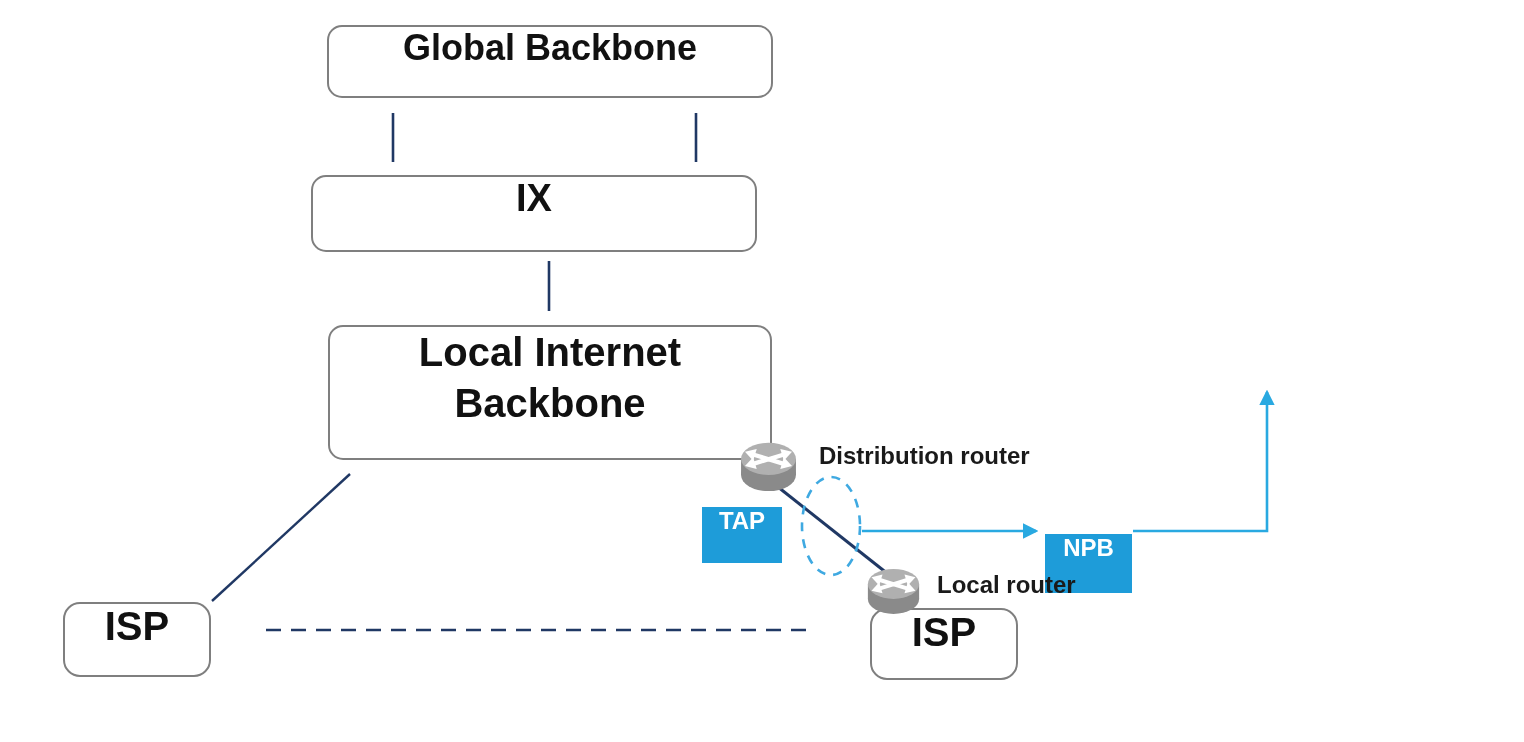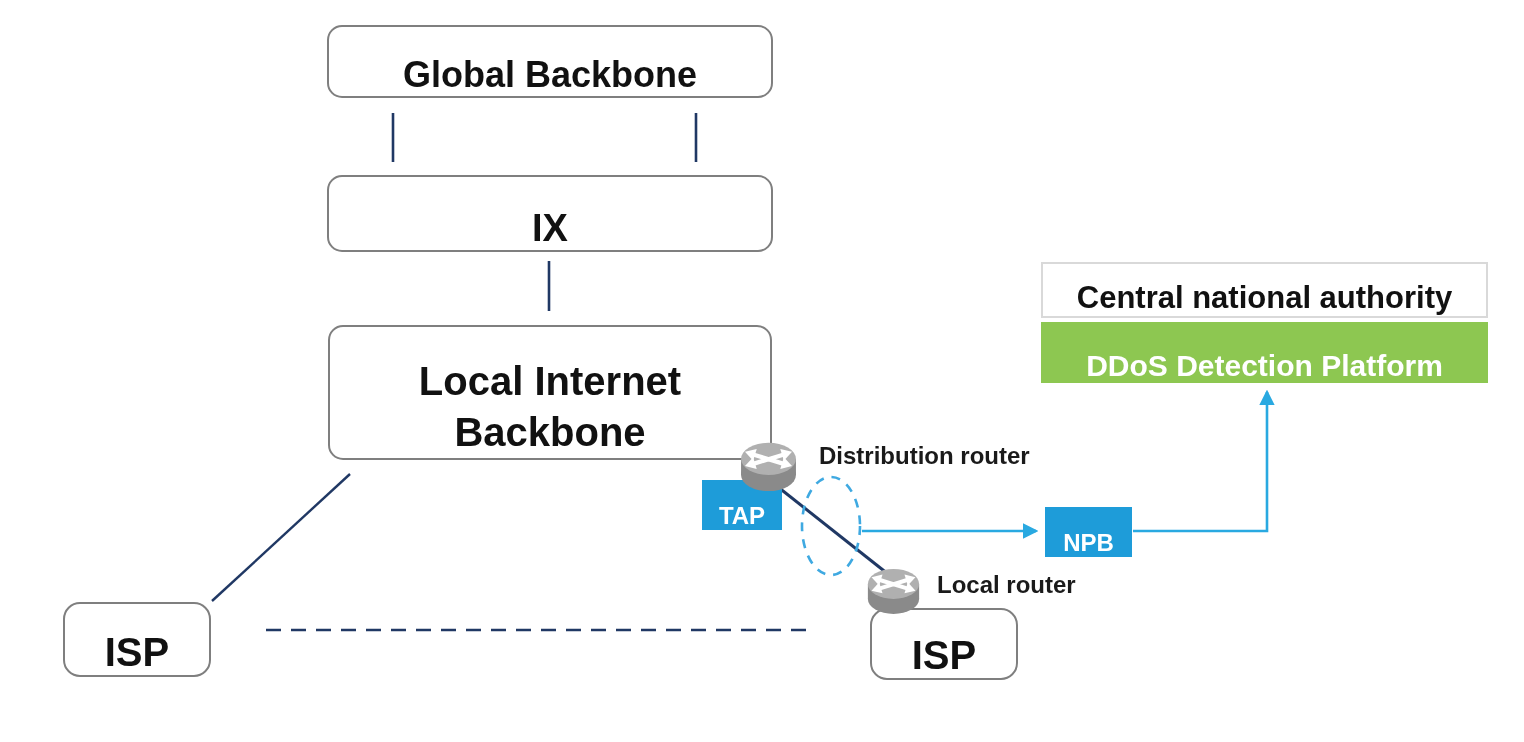--- a/index.html
+++ b/index.html
@@ -20,33 +20,33 @@
     left: 0;
     top: 0;
     width: 1524px;
     height: 742px;
     pointer-events: none;
   }
   .node {
     position: absolute;
     box-sizing: border-box;
     display: flex;
-    align-items: flex-end;
+    align-items: flex-start;
     justify-content: center;
     text-align: center;
     color: #111111;
   }
   .outline-box {
     background: #ffffff;
     border: 2px solid #7f7f7f;
     border-radius: 15px;
     font-weight: bold;
   }
   .box-global   { left: 327px; top: 25px;  width: 446px; height: 73px;  font-size: 36px; }
-  .box-ix       { left: 327px; top: 175px; width: 446px; height: 77px;  font-size: 38px; }
+  .box-ix       { left: 311px; top: 175px; width: 446px; height: 77px;  font-size: 38px; }
   .box-local    { left: 328px; top: 325px; width: 444px; height: 135px; font-size: 40px; line-height: 1.28; }
   .box-local .wrap { display: inline-block; max-width: 300px; }
   .box-isp-left  { left: 63px;  top: 602px; width: 148px; height: 75px; font-size: 40px; border-radius: 17px; }
   .box-isp-right { left: 870px; top: 608px; width: 148px; height: 72px; font-size: 40px; border-radius: 17px; }
   .box-authority {
     left: 1041px; top: 262px; width: 447px; height: 56px;
     background: #ffffff;
     border: 2px solid #d9d9d9;
     font-weight: bold;
     font-size: 31px;
@@ -57,22 +57,22 @@
     color: #ffffff;
     font-weight: bold;
     font-size: 30px;
   }
   .box-blue {
     background: #1e9cd9;
     color: #ffffff;
     font-weight: bold;
     font-size: 24px;
   }
-  .box-tap { left: 702px; top: 480px; width: 80px; height: 50px; }
-  .box-npb { left: 1045px; top: 507px; width: 87px; height: 50px; }
+  .box-tap { left: 702px; top: 507px; width: 80px; height: 56px; }
+  .box-npb { left: 1045px; top: 534px; width: 87px; height: 59px; }
   .router-icon {
     position: absolute;
   }
   .router-label {
     position: absolute;
     font-size: 24px;
     font-weight: 600;
     color: #1a1a1a;
     white-space: nowrap;
     text-align: right;
@@ -123,27 +123,21 @@
   </div>
 
   <div class="node outline-box box-isp-left">
     <span>ISP</span>
   </div>
 
   <div class="node outline-box box-isp-right">
     <span>ISP</span>
   </div>
 
-  <div class="node box-authority">
-    <span>Central national authority</span>
-  </div>
 
-  <div class="node box-platform">
-    <span>DDoS Detection Platform</span>
-  </div>
 
   <div class="node box-blue box-tap">
     <span>TAP</span>
   </div>
 
   <div class="node box-blue box-npb">
     <span>NPB</span>
   </div>
 
   <svg class="router-icon" style="left:740px; top:440px;" width="57" height="53" viewBox="0 0 60 56" xmlns="http://www.w3.org/2000/svg">

